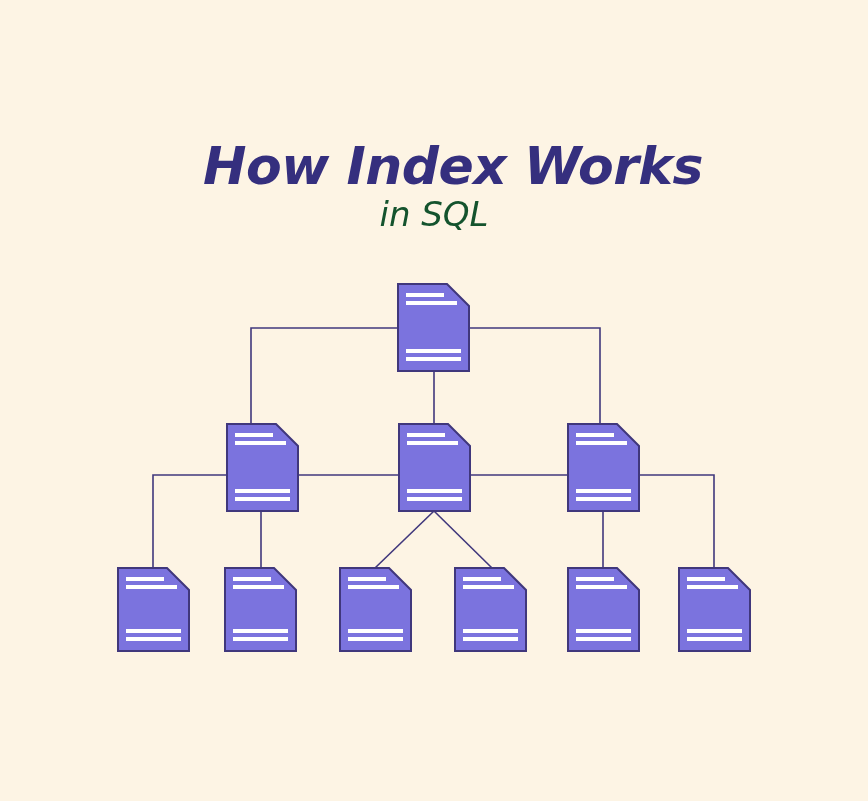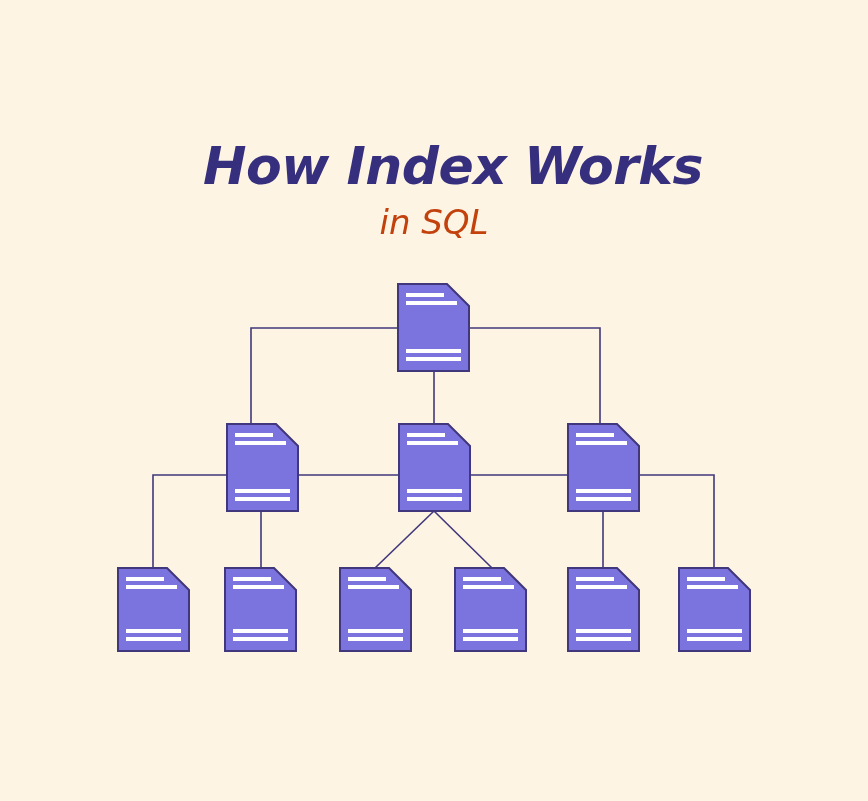--- a/index.html
+++ b/index.html
@@ -36,26 +36,26 @@
     font-size: 52px;
     font-weight: 700;
     font-style: italic;
     letter-spacing: -0.5px;
     color: #352f7e;
     line-height: 1.08;
     margin-left: 38px;
   }
   .title-sub {
     display: block;
-    margin-top: 10px;
+    margin-top: 2px;
     font-family: "DejaVu Sans", sans-serif;
     font-size: 34px;
     font-weight: 400;
     font-style: italic;
-    color: #c2410c;
+    color: #14532d;
     line-height: 1.1;
   }
 
   
   .diagram {
     position: absolute;
     left: 0;
     top: 0;
     width: 868px;
     height: 801px;

